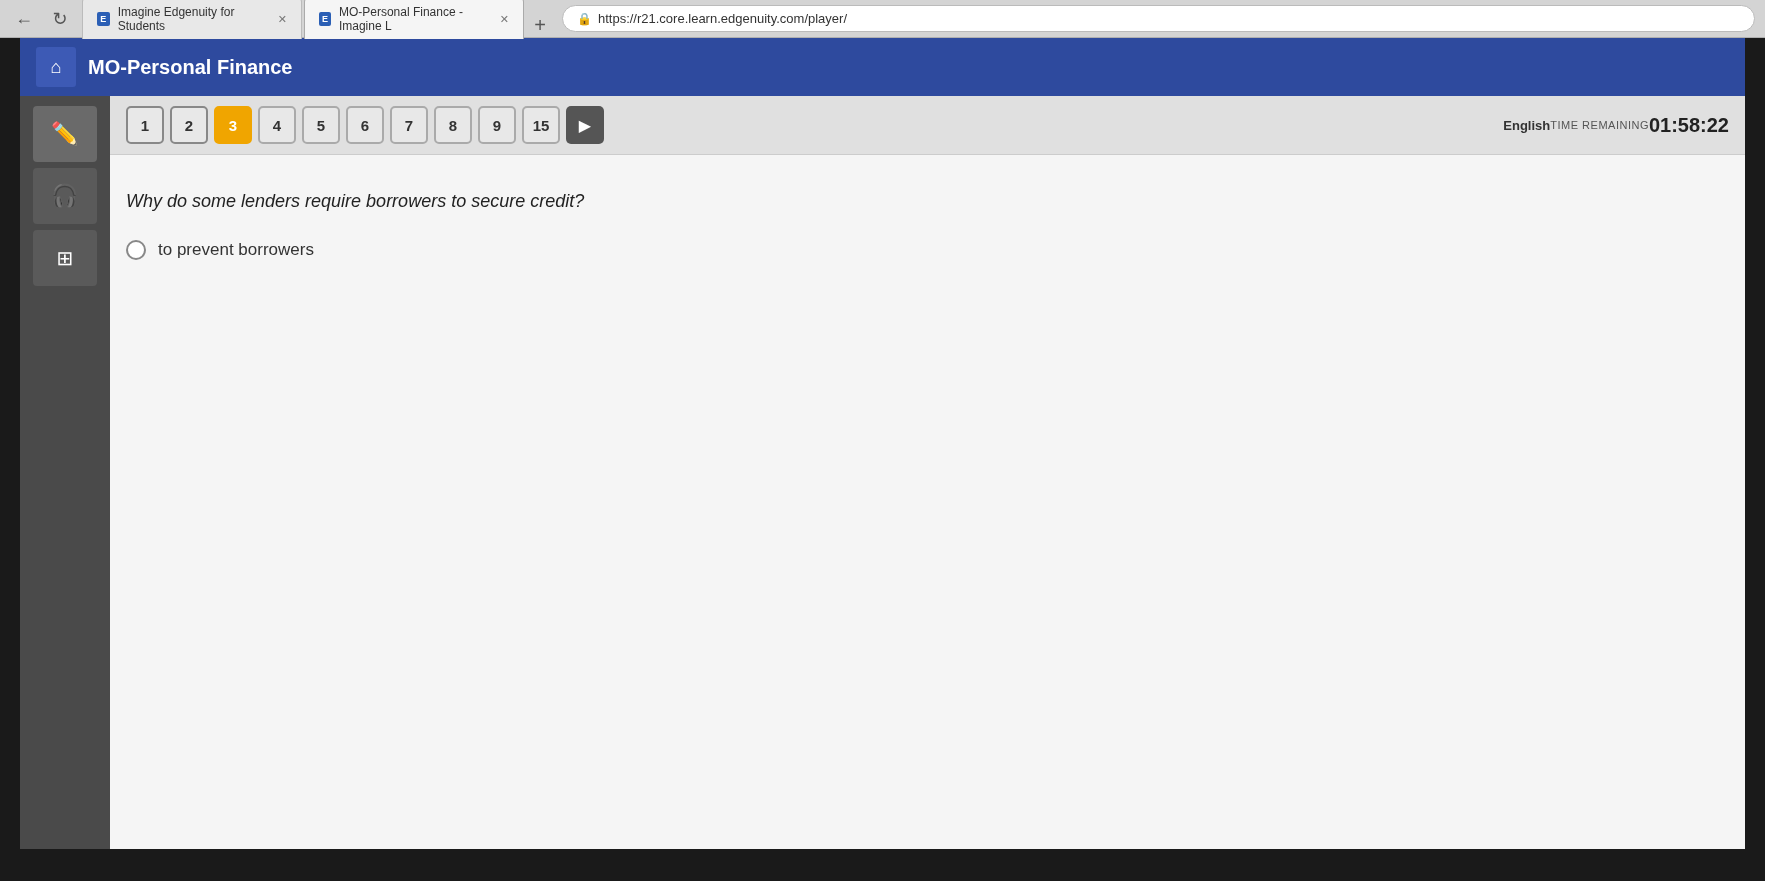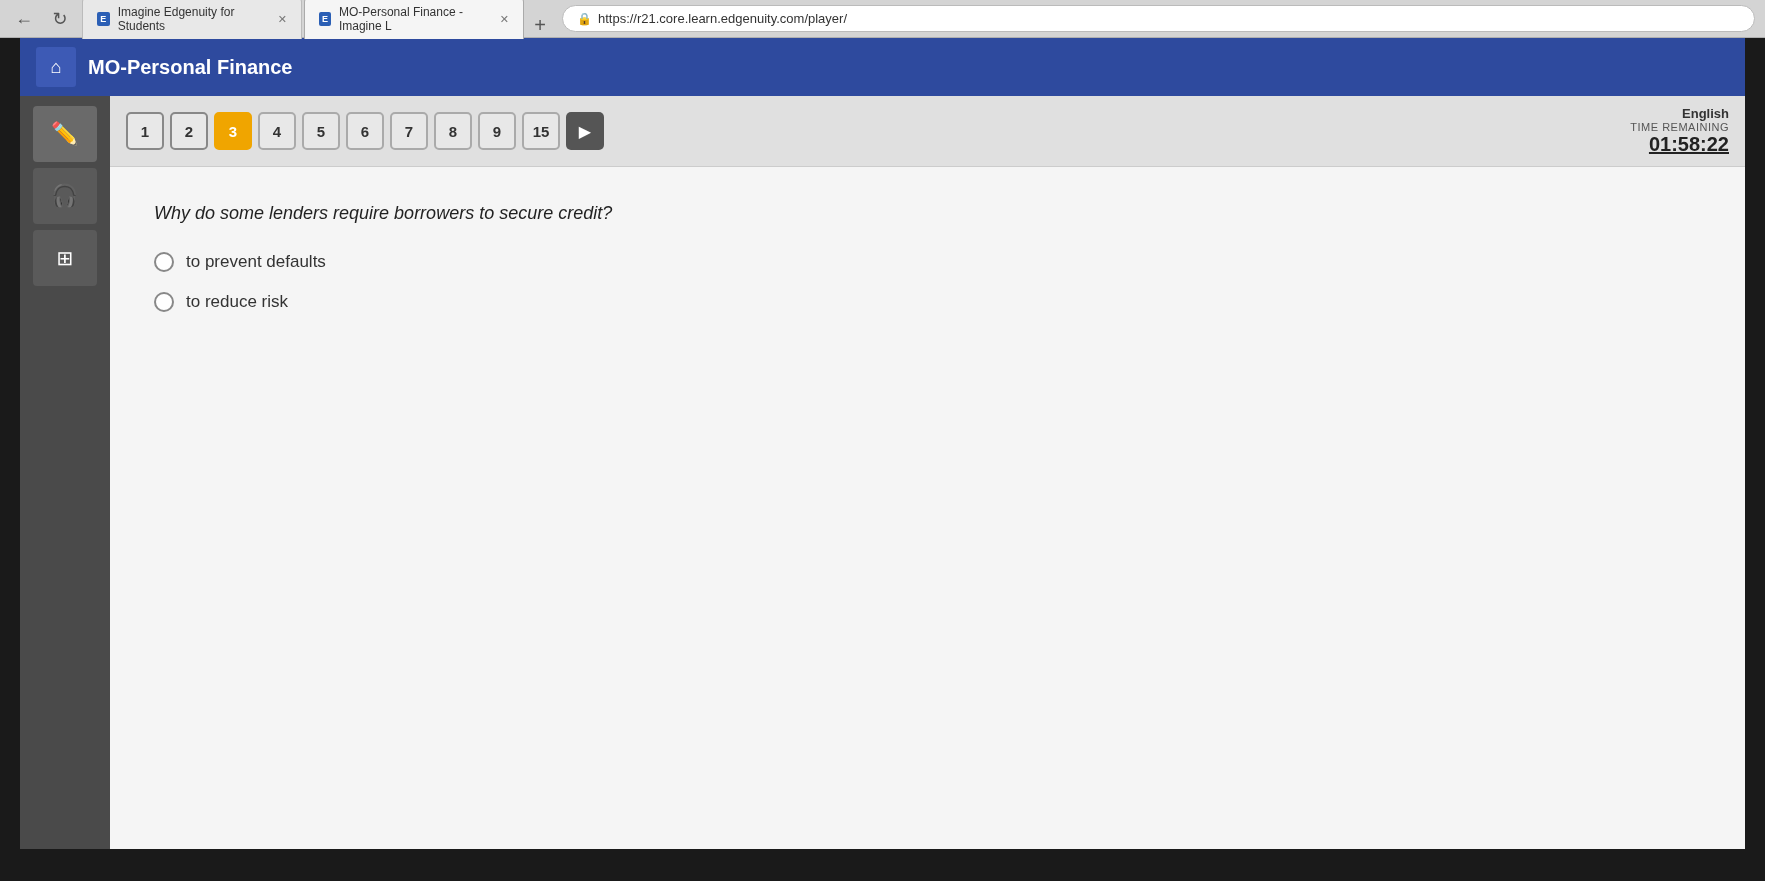--- a/index.html
+++ b/index.html
@@ -221,46 +221,45 @@
       border: none;
       cursor: pointer;
       display: flex;
       align-items: center;
       justify-content: center;
       color: white;
       font-size: 16px;
     }
     .question-nav-right {
       display: flex;
-      flex-direction: column;
-      align-items: flex-end;
+      flex-direction: row;
+      align-items: center;
     }
     .lang-label {
       font-size: 13px;
       color: #333;
       font-weight: bold;
     }
     .time-label {
       font-size: 11px;
       color: #555;
       text-transform: uppercase;
       letter-spacing: 0.5px;
     }
     .time-value {
       font-size: 20px;
       font-weight: bold;
       color: #222;
-      text-decoration: underline;
     }
 
     
     .question-content {
       background: #f5f5f5;
       flex: 1;
-      padding: 36px 44px;
+      padding: 36px 16px;
       overflow-y: auto;
     }
     .question-text {
       font-size: 18px;
       color: #222;
       margin-bottom: 28px;
       font-style: italic;
     }
     .answer-option {
       display: flex;
@@ -357,26 +356,22 @@
           <span class="time-label">TIME REMAINING</span>
           <span class="time-value">01:58:22</span>
         </div>
       </div>
 
       <div class="question-content">
         <p class="question-text">Why do some lenders require borrowers to secure credit?</p>
 
         <div class="answer-option">
           <div class="radio-circle"></div>
-          <span class="answer-text">to prevent defaults</span>
+          <span class="answer-text">to prevent borrowers</span>
         </div>
 
 
 
-        <div class="answer-option">
-          <div class="radio-circle"></div>
-          <span class="answer-text">to reduce risk</span>
-        </div>
       </div>
 
     </div>
   </div>
 </div>
 
 </body></html>

